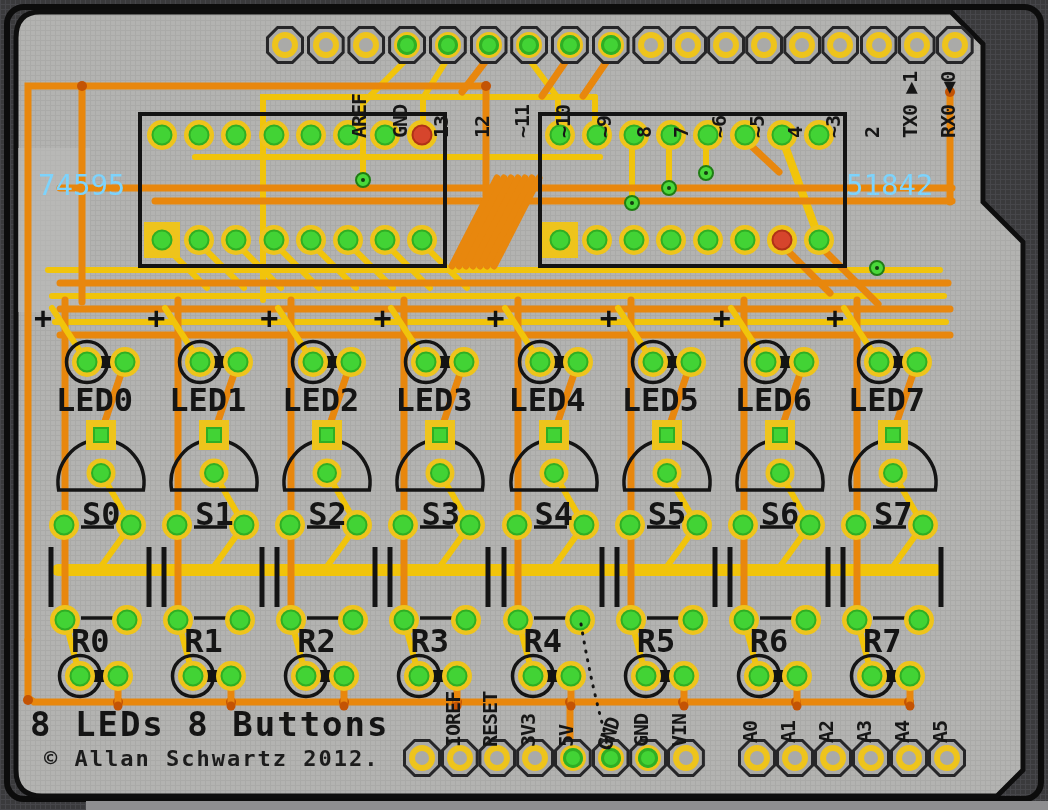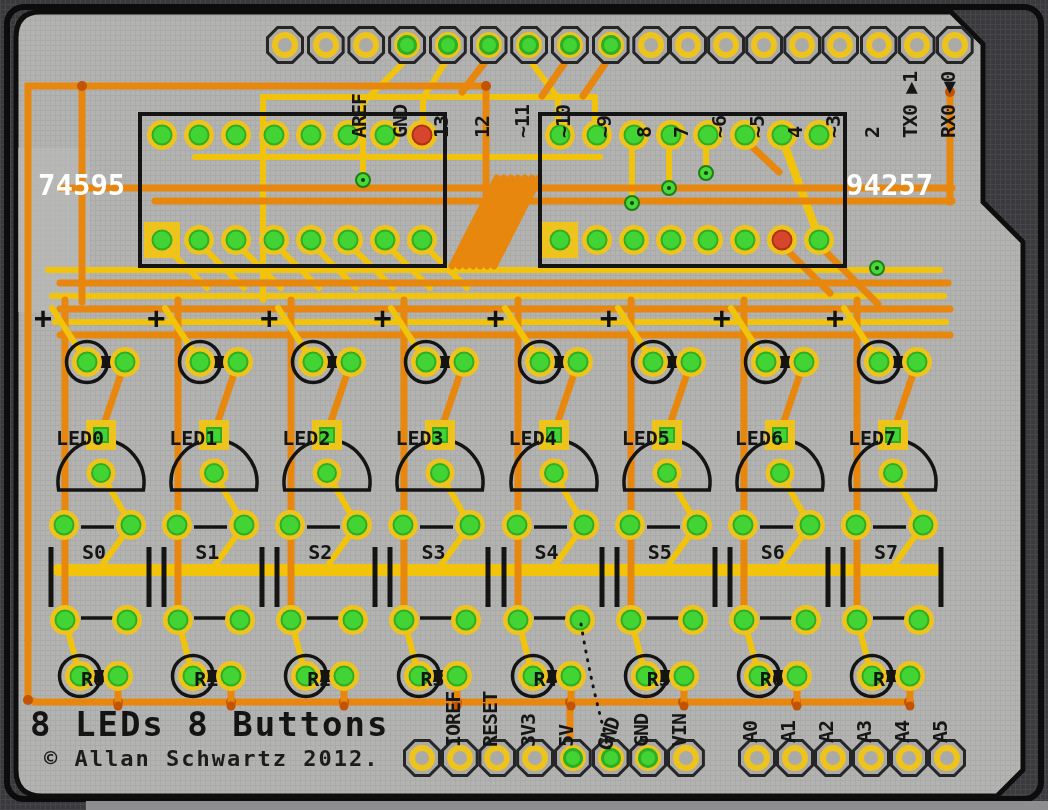--- a/index.html
+++ b/index.html
@@ -36,28 +36,28 @@
   .hdr-bottom .pin{top:739px;}
   .hdr-power  .pin{left:calc(403px + var(--i)*37.7px);}
   .hdr-power  .vlabel{top:8px;}
   .hdr-analog .pin{left:calc(738px + var(--i)*38px);}
   .hdr-analog .vlabel{top:4px;}
 
   
   .col{position:absolute;top:300px;width:113px;height:410px;z-index:4;
     left:calc(34px + var(--i)*113.14px);}
   .col svg{position:absolute;left:0;top:0;}
-  .complabel{position:absolute;color:#151515;font-weight:bold;font-size:20px;line-height:1;letter-spacing:0;margin-top:44px;}
+  .complabel{position:absolute;color:#151515;font-weight:bold;font-size:32px;line-height:1;letter-spacing:0;}
   .led-label{left:22px;top:84px;}
   .s-label{left:48px;top:198px;}
-  .r-label{left:47px;top:325px;}
+  .r-label{left:37px;top:325px;}
   .plus-label{left:52px;top:257px;font-size:30px;font-weight:bold;color:#111;}
 
   
-  .icname{position:absolute;color:#ffffff;font-weight:bold;font-size:29px;letter-spacing:0;z-index:5;}
+  .icname{position:absolute;color:#7dd3fc;font-weight:normal;font-size:29px;letter-spacing:0;z-index:5;}
   .icname.left{left:38px;top:168px;}
   .icname.right{left:846px;top:168px;}
   .title{position:absolute;left:30px;top:704px;font-size:34px;font-weight:bold;color:#141414;letter-spacing:2px;z-index:7;}
   .copyright{position:absolute;left:44px;top:746px;font-size:22px;font-weight:bold;color:#1c1c1c;letter-spacing:2px;z-index:7;}
 </style>
 </head>
 <body>
 
 <div class="frame"></div>
 
@@ -1044,21 +1044,21 @@
     <div class="pin" style="--i: 5;">
       <div class="oct octc"></div>
       <div class="oct2 octc"></div>
       <div class="ring"></div>
       <div class="hole"></div>
       <div class="vlabel">A5</div>
     </div>
   </div>
 
 <div class="icname left">74595</div>
-<div class="icname right">94257</div>
+<div class="icname right">51842</div>
 <div class="title">8 LEDs 8 Buttons</div>
 <div class="copyright">© Allan Schwartz 2012.</div>
 
 <svg id="topsvg" width="1048" height="810" viewBox="0 0 1048 810">
   <path d="M581 624 Q592 690 609 748" fill="none" stroke="#141414" stroke-width="3" stroke-dasharray="1 8" stroke-linecap="round"></path>
 </svg>
 
 <div class="bottombar"></div>
 
 </body></html>

